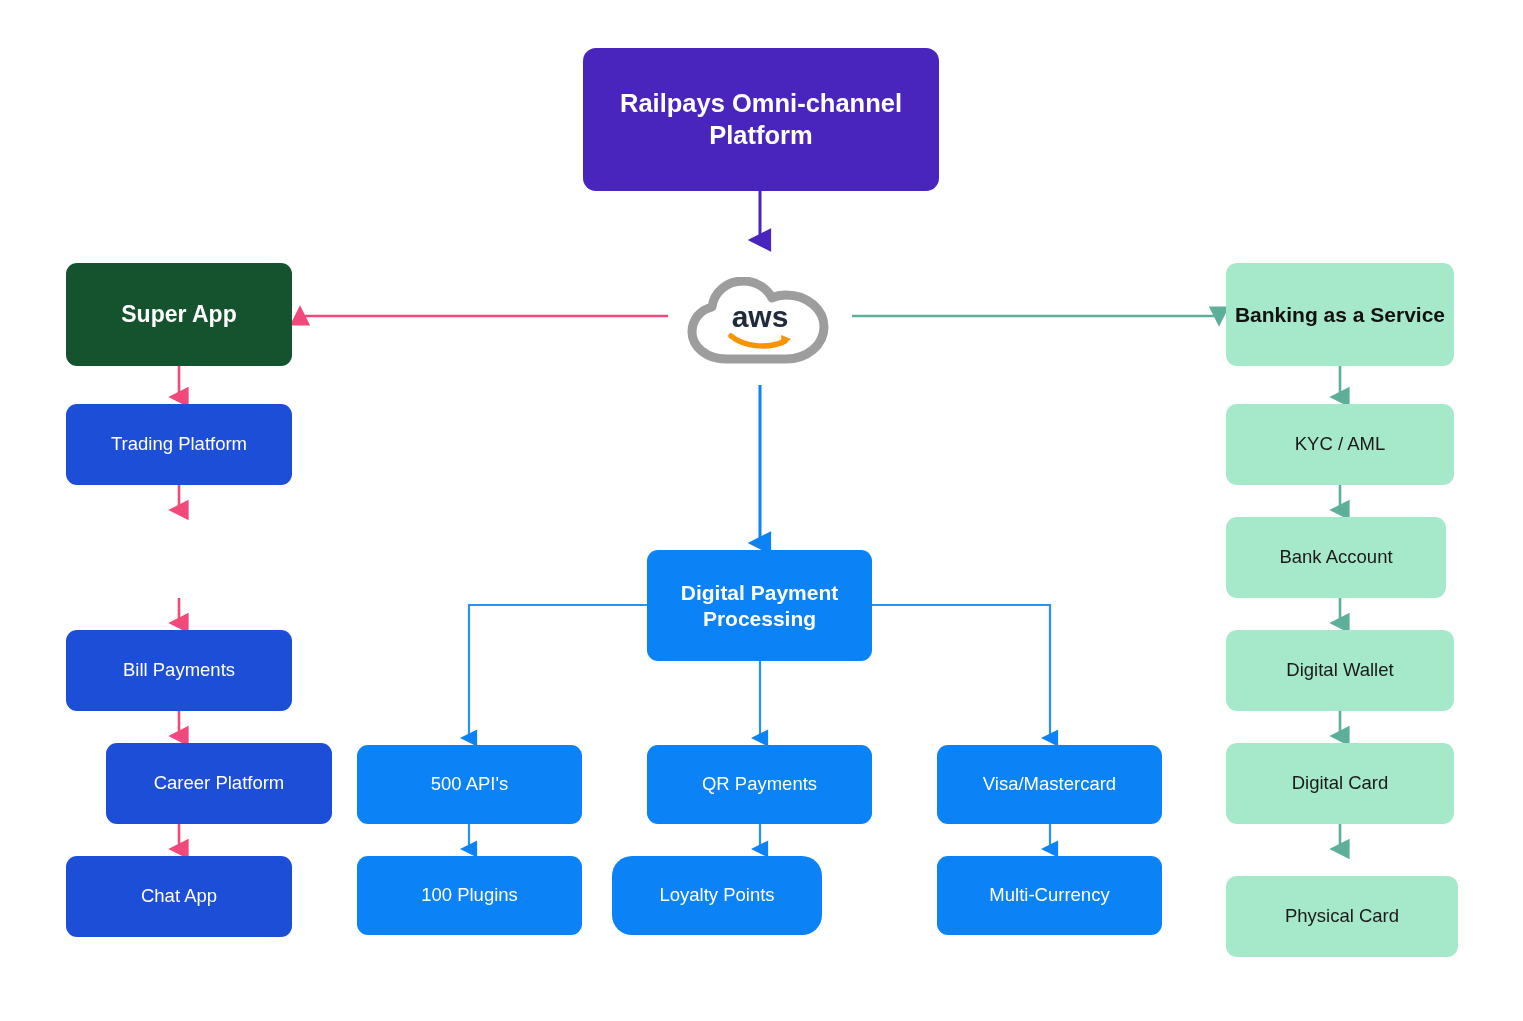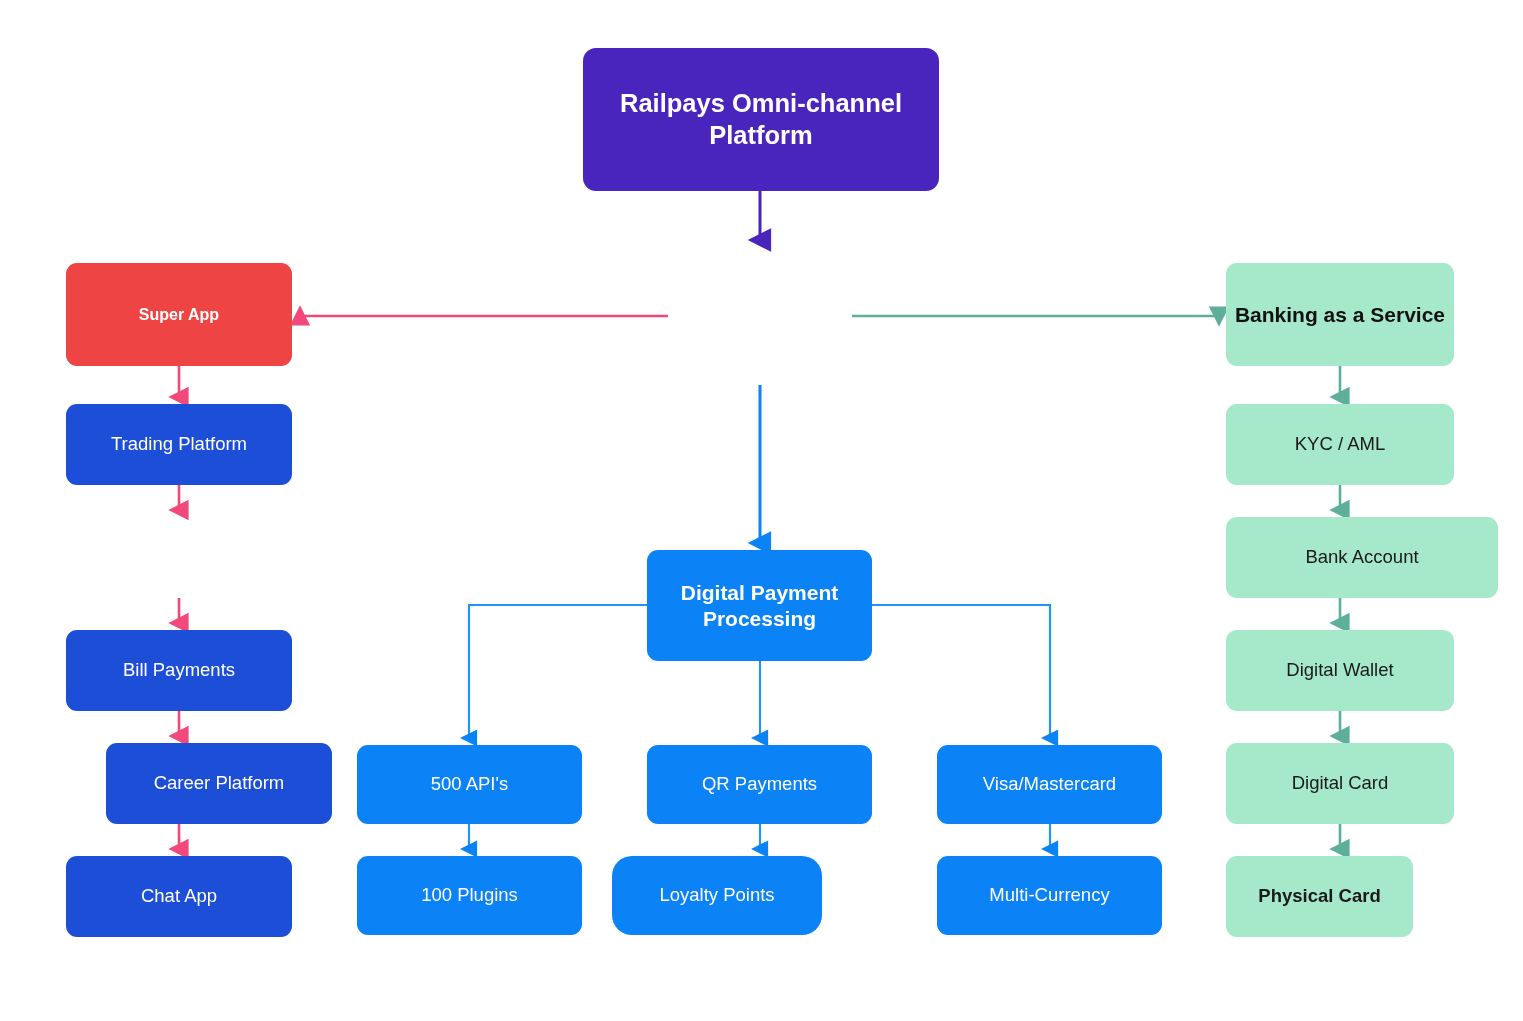--- a/index.html
+++ b/index.html
@@ -35,24 +35,24 @@
     white-space: pre-line;
   }
   .node.root {
     background: #4a25bd;
     color: #ffffff;
     font-weight: bold;
     font-size: 25.5px;
     border-radius: 13px;
   }
   .node.pink-head {
-    background: #ef4444;
-    color: #ffffff;
-    font-weight: bold;
-    font-size: 16px;
+    background: #14532d;
+    color: #ffffff;
+    font-weight: bold;
+    font-size: 23px;
   }
   .node.pink {
     background: #1d4ed8;
     color: #ffffff;
     font-weight: normal;
     font-size: 18.5px;
   }
   .node.blue-head {
     background: #0b82f5;
     color: #ffffff;
@@ -152,20 +152,28 @@
 
     <g>
       <path d="M469,824 L469,849" stroke="#2393f7" stroke-width="2.2" fill="none" marker-end="url(#ah-blue)"></path>
       <path d="M760,824 L760,849" stroke="#2393f7" stroke-width="2.2" fill="none" marker-end="url(#ah-blue)"></path>
       <path d="M1050,824 L1050,849" stroke="#2393f7" stroke-width="2.2" fill="none" marker-end="url(#ah-blue)"></path>
     </g>
   </svg>
 
   <div class="node root" style="left:583px; top:48px; width:356px; height:143px;">Railpays Omni-channel Platform</div>
 
+  <div id="aws-cloud">
+    <svg viewBox="0 0 160 88" xmlns="http://www.w3.org/2000/svg" width="160" height="88">
+      <path d="M45,82 C26,82 11,70 11,55 C11,43 19,33 31,30 C33,15 46,4 62,4 C75,4 86,11 91,21 C95,19 100,18 105,18 C126,18 143,32 143,50 C143,68 126,82 105,82 Z" fill="none" stroke="#9d9d9d" stroke-width="9" stroke-linejoin="round"></path>
+      <text x="79" y="50" text-anchor="middle" font-family="'Liberation Sans', sans-serif" font-size="30" font-weight="bold" fill="#1f2a3c">aws</text>
+      <path d="M50,59 C62,69 86,73 104,64" fill="none" stroke="#f79400" stroke-width="5.5" stroke-linecap="round"></path>
+      <path d="M100,58 L110,62 L101,69 Z" fill="#f79400"></path>
+    </svg>
+  </div>
 
   <div class="node pink-head" style="left:66px; top:263px; width:226px; height:103px;">Super App</div>
 
   <div class="node pink" style="left:66px; top:404px; width:226px; height:81px;">Trading Platform</div>
 
 
   <div class="node pink" style="left:66px; top:630px; width:226px; height:81px;">Bill Payments</div>
 
   <div class="node pink" style="left:66px; top:743px; width:226px; height:81px;margin-left:40px;">Career Platform</div>
 
@@ -182,21 +190,21 @@
   <div class="node blue" style="left:612px; top:856px; width:210px; height:79px;border-radius:20px;">Loyalty Points</div>
 
   <div class="node blue" style="left:937px; top:745px; width:225px; height:79px;">Visa/Mastercard</div>
 
   <div class="node blue" style="left:937px; top:856px; width:225px; height:79px;">Multi-Currency</div>
 
   <div class="node green-head" style="left:1226px; top:263px; width:228px; height:103px;">Banking as a Service</div>
 
   <div class="node green" style="left:1226px; top:404px; width:228px; height:81px;">KYC / AML</div>
 
-  <div class="node green" style="left:1226px; top:517px; width:272px; height:81px;text-align:center;">Bank Account</div>
+  <div class="node green" style="left:1226px; top:517px; width:220px; height:81px;text-align:center;">Bank Account</div>
 
   <div class="node green" style="left:1226px; top:630px; width:228px; height:81px;">Digital Wallet</div>
 
   <div class="node green" style="left:1226px; top:743px; width:228px; height:81px;">Digital Card</div>
 
-  <div class="node green" style="left:1226px; top:856px; width:187px; height:81px;font-weight:bold;">Physical Card</div>
+  <div class="node green" style="left:1226px; top:876px; width:232px; height:81px;">Physical Card</div>
 
 </div>
 
 </body></html>

